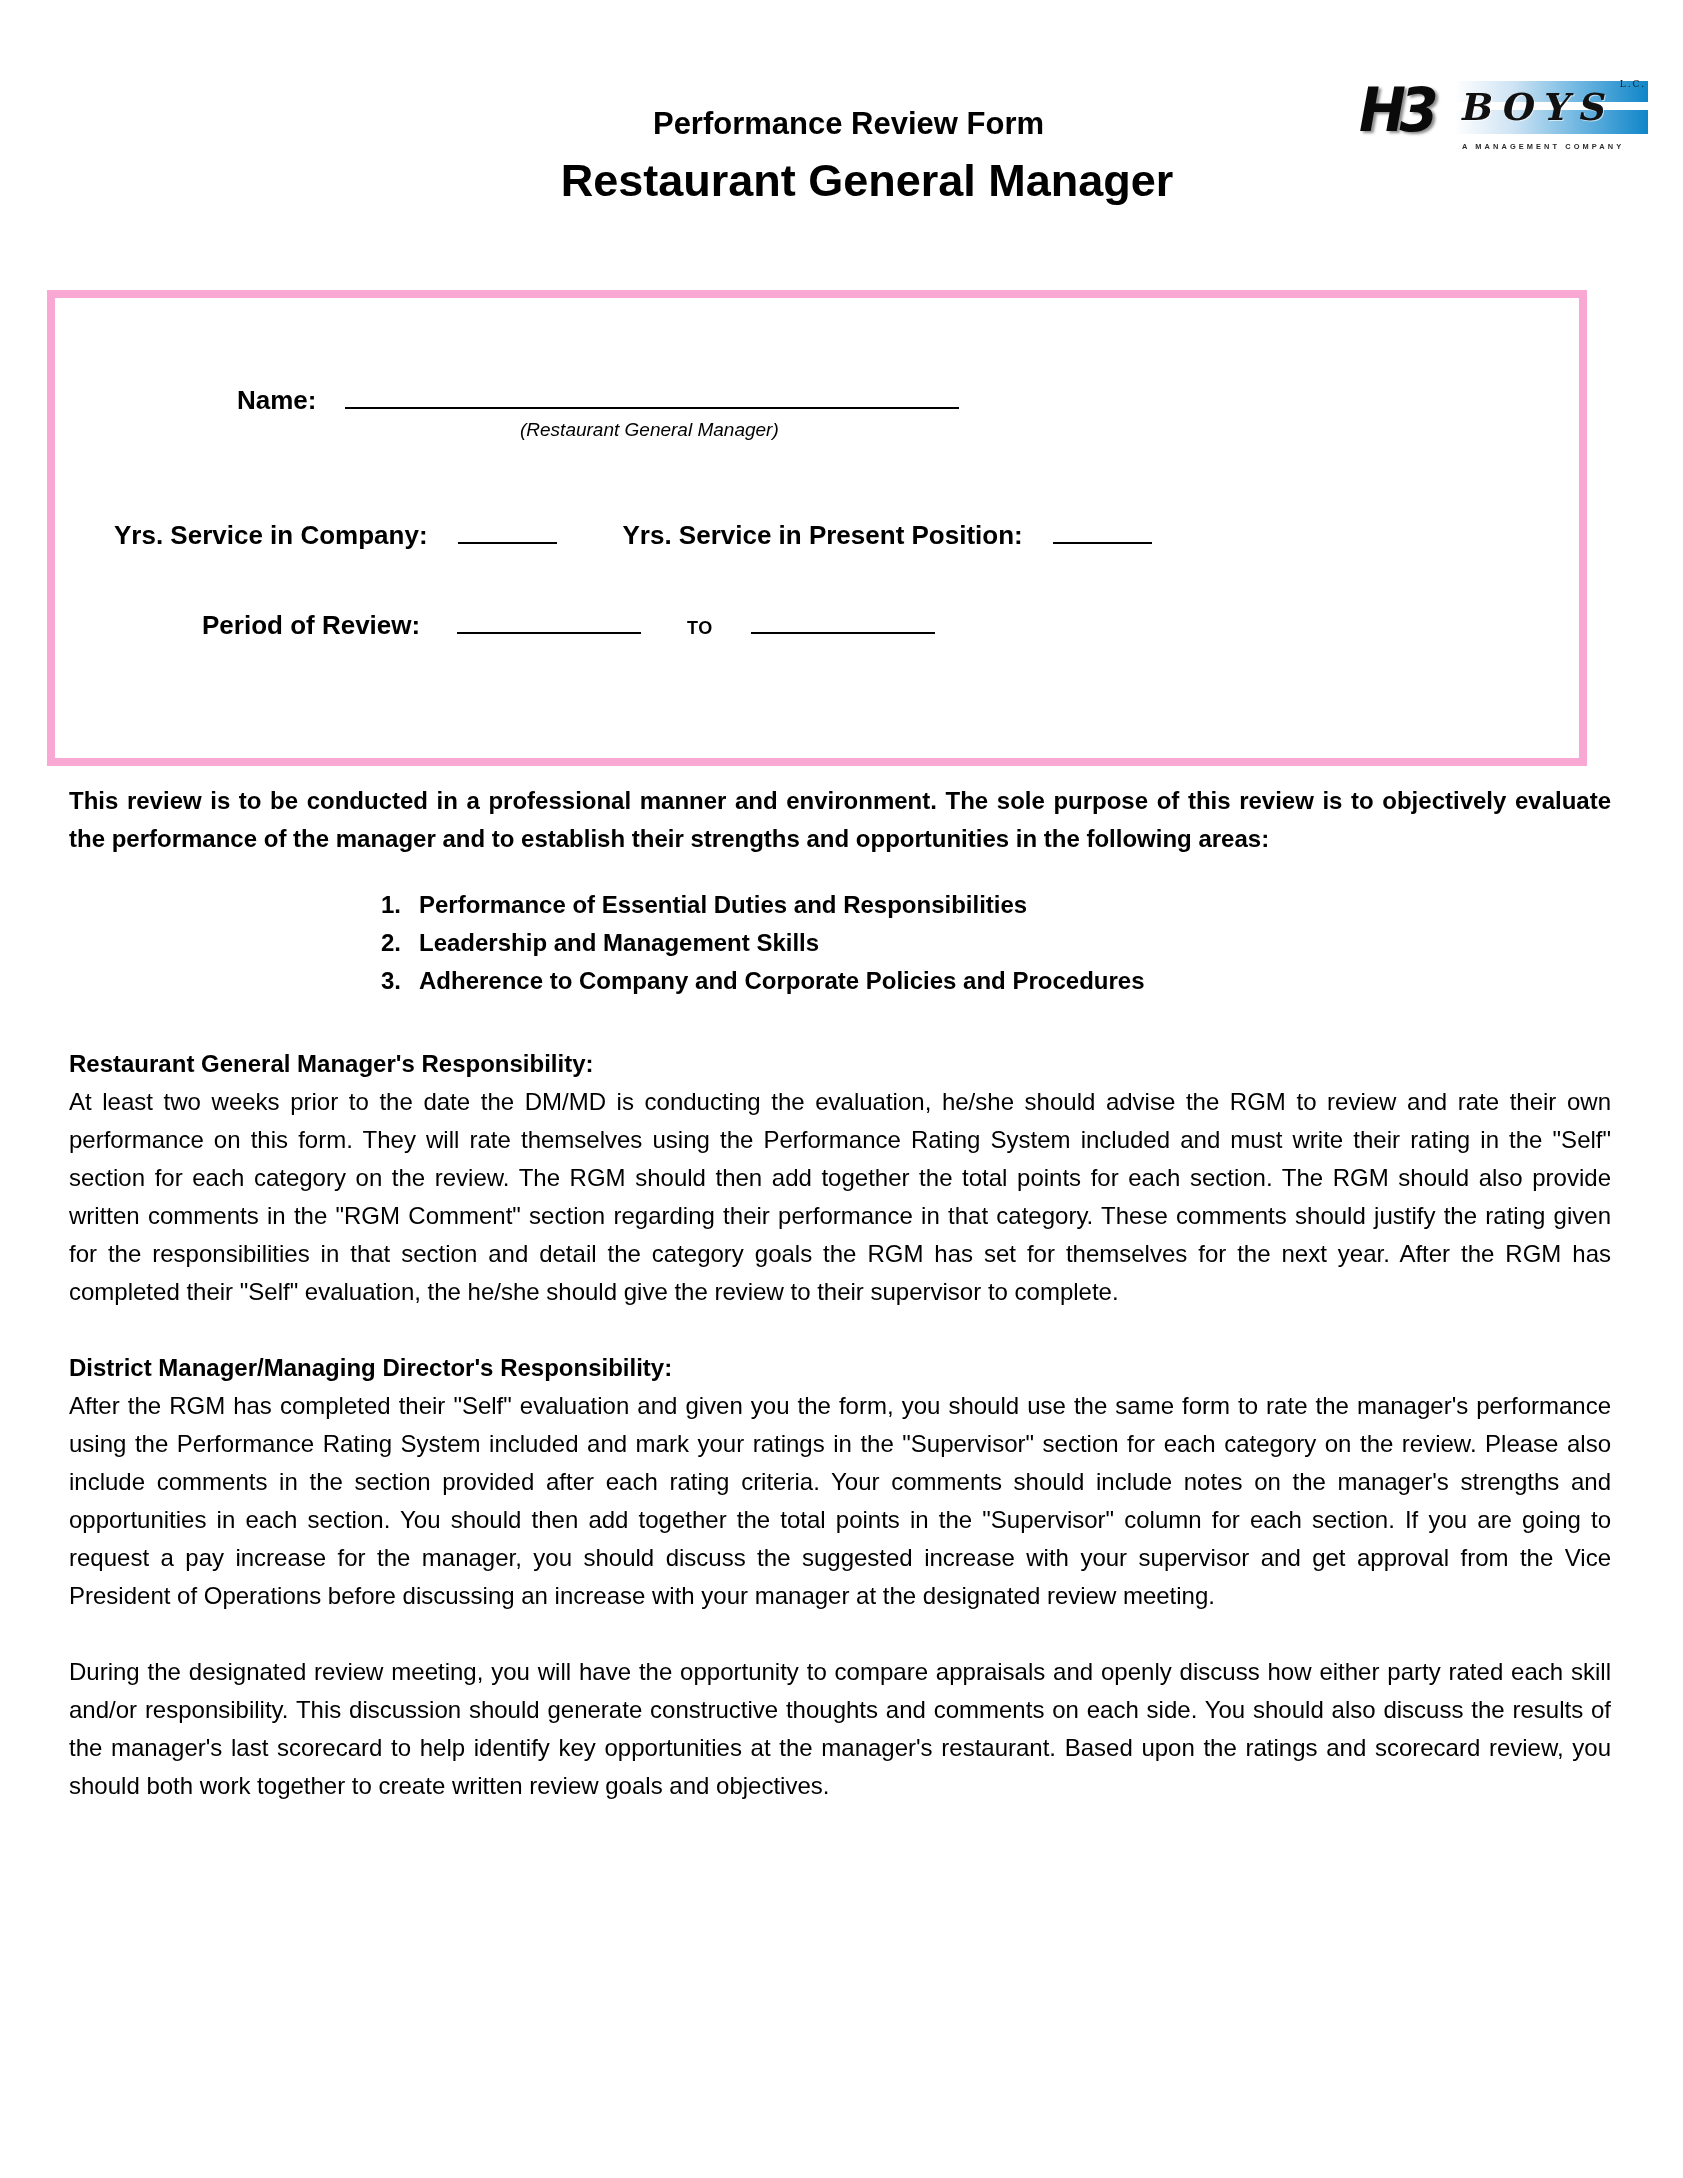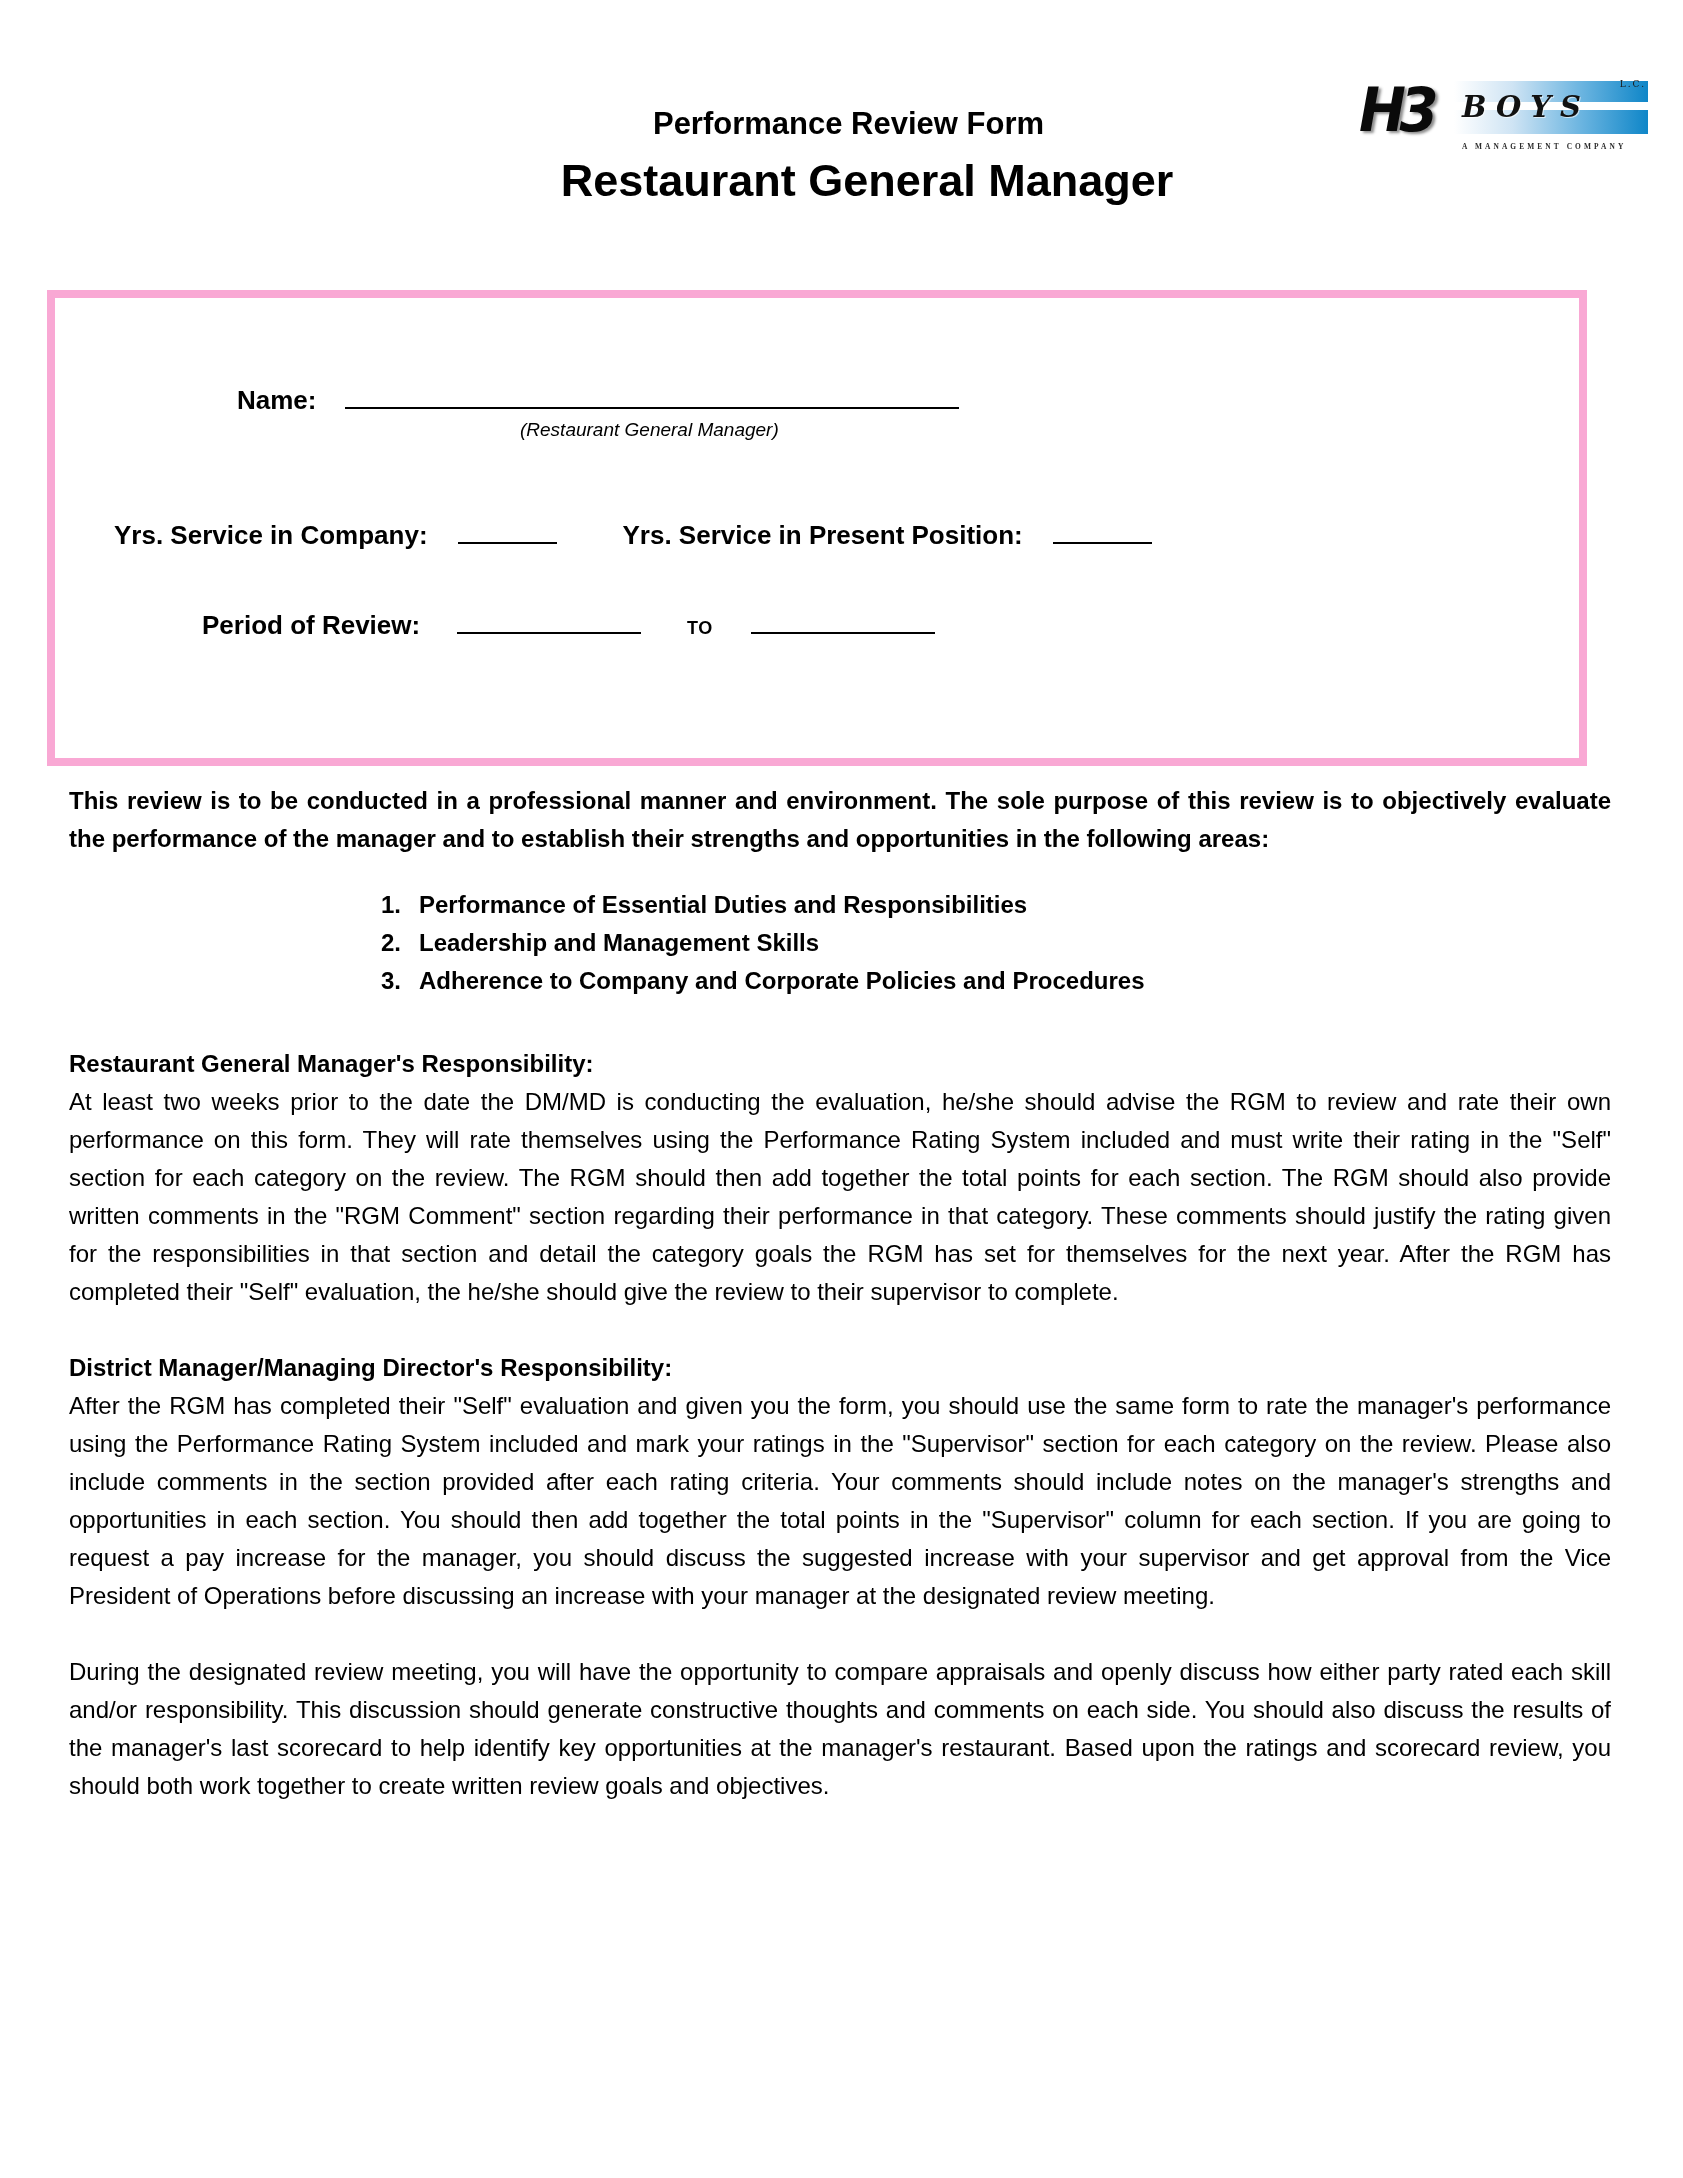--- a/index.html
+++ b/index.html
@@ -92,41 +92,41 @@
   }
   .bar-1 { top: 0px;  height: 21px; }
   .bar-2 { top: 29px; height: 24px; }
   .logo-word {
     position: absolute;
     left: 8px;
     top: 12px;
     font-family: "DejaVu Serif", serif;
     font-weight: bold;
     font-style: italic;
-    font-size: 29px;
+    font-size: 37px;
     line-height: 29px;
     letter-spacing: 9px;
     color: #111111;
     text-shadow: 1px 1px 0 rgba(255,255,255,0.6);
   }
   .logo-lc {
     position: absolute;
     right: 2px;
     top: -2px;
     font-family: "DejaVu Serif", serif;
     font-weight: normal;
     font-size: 9px;
     letter-spacing: 2px;
     color: #1a1a1a;
   }
   .logo-tagline {
     position: absolute;
     left: 103px;
     top: 75px;
-    font-family: Liberation Serif, serif;
+    font-family: Liberation Sans, sans-serif;
     font-size: 7.4px;
     font-weight: bold;
     letter-spacing: 3.1px;
     color: #2b2b2b;
   }
 
   
   .info-box {
     position: absolute;
     left: 47px;

